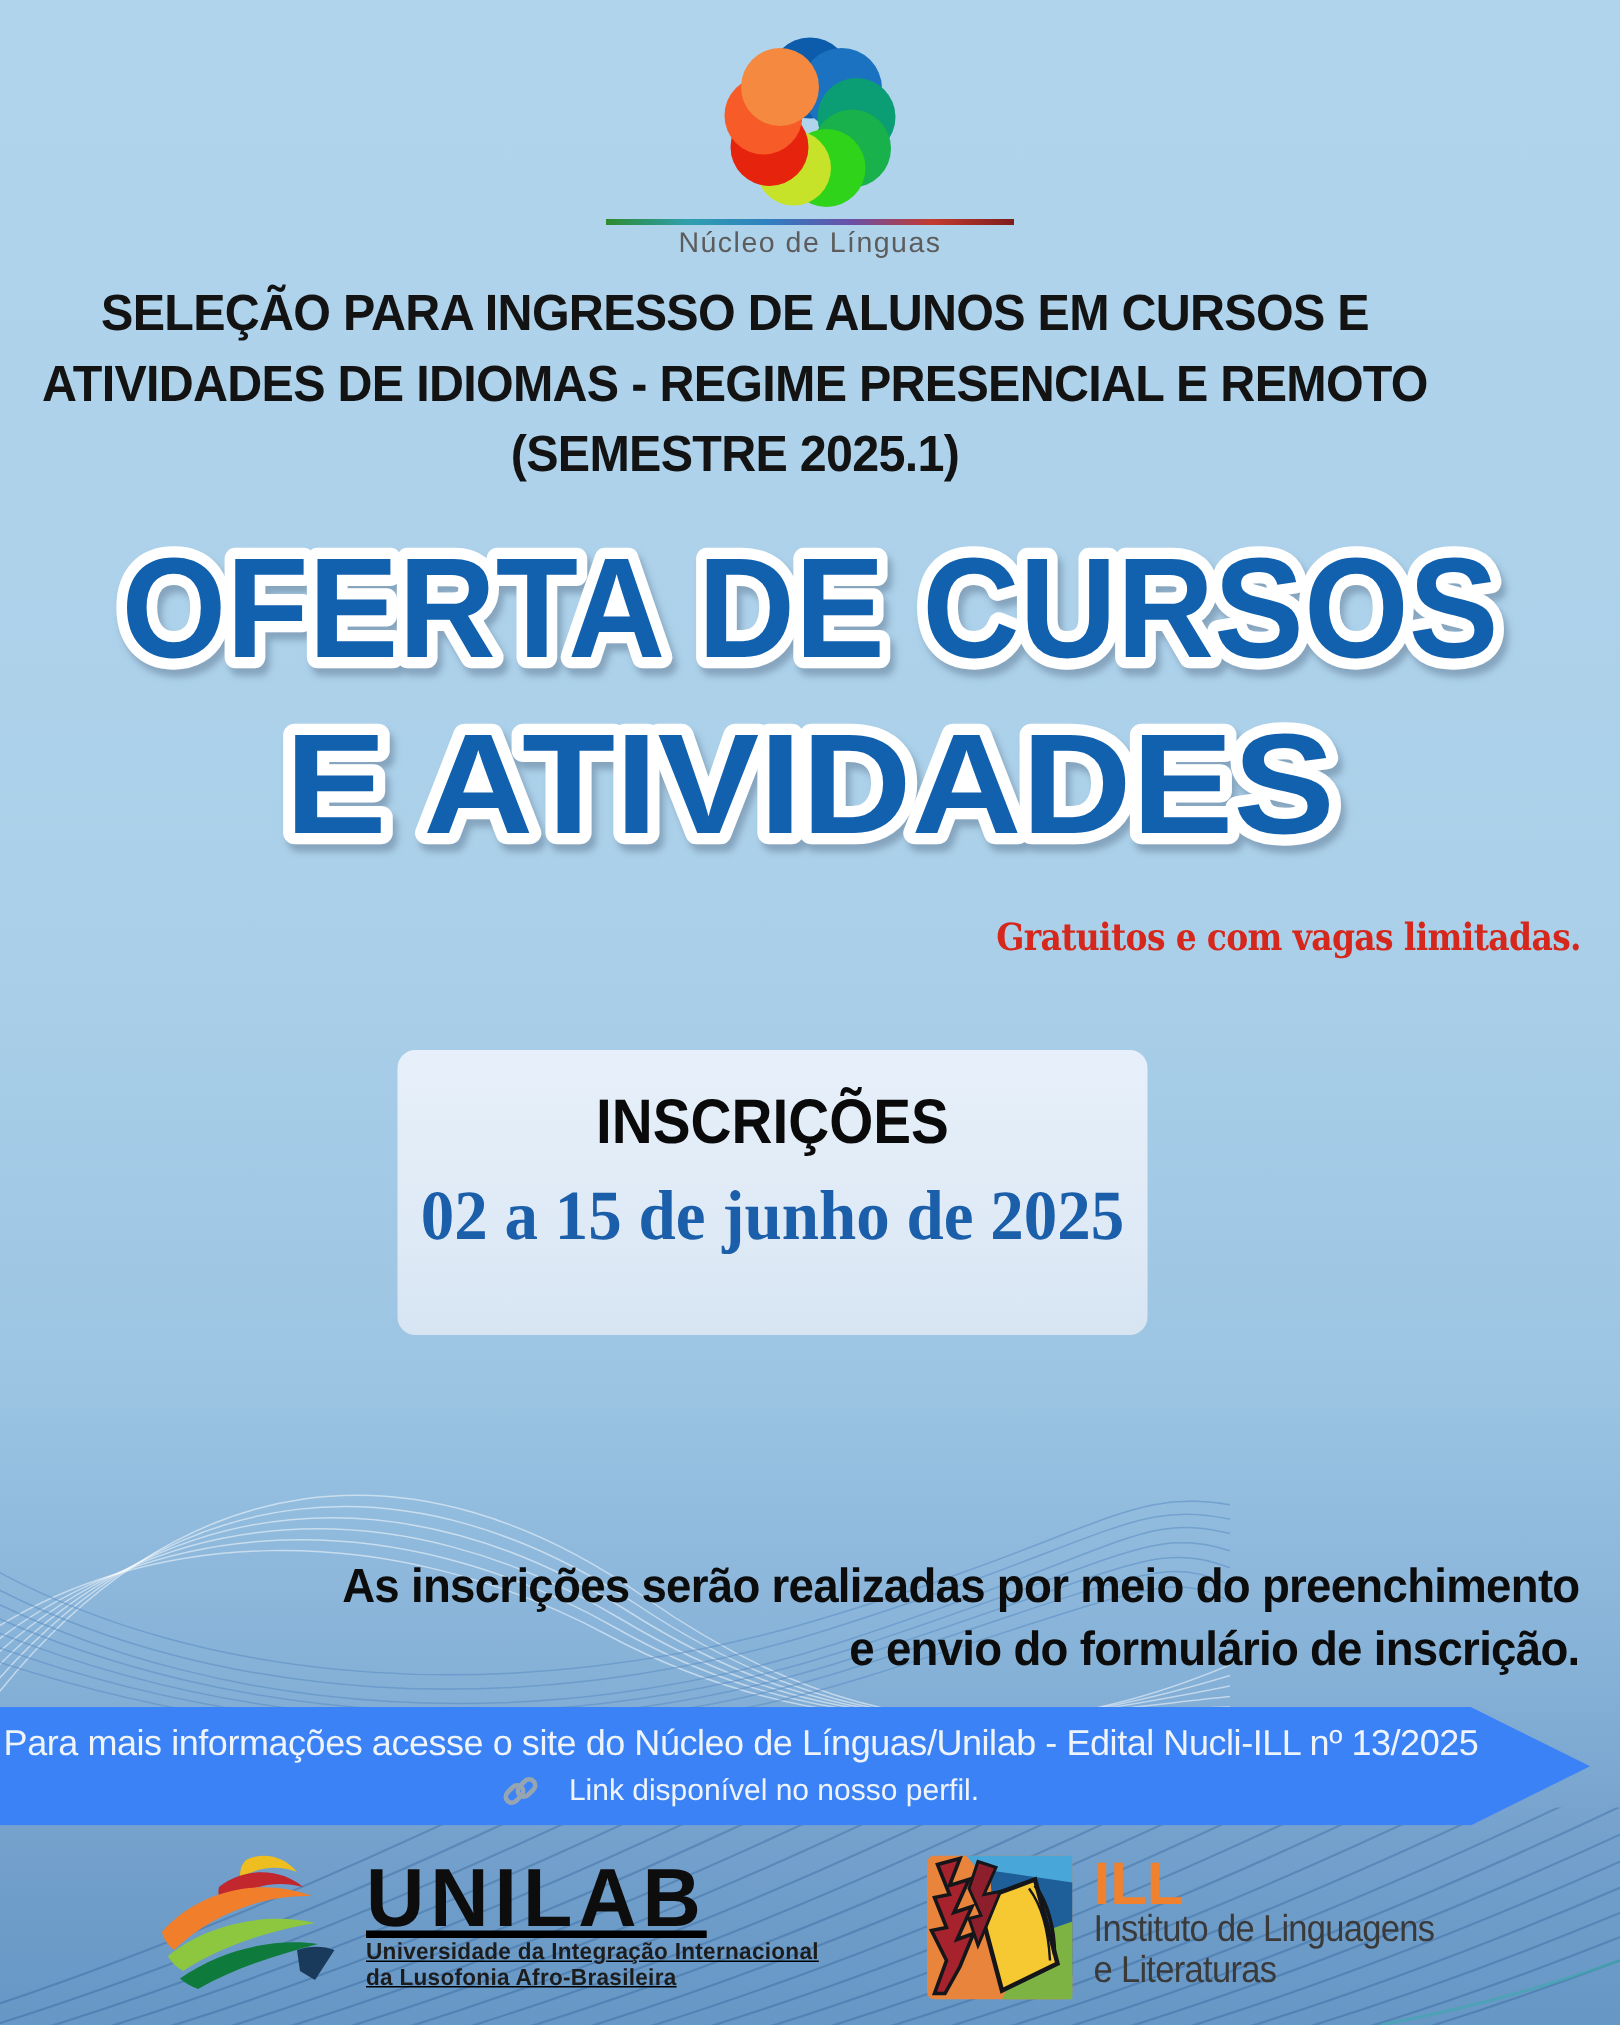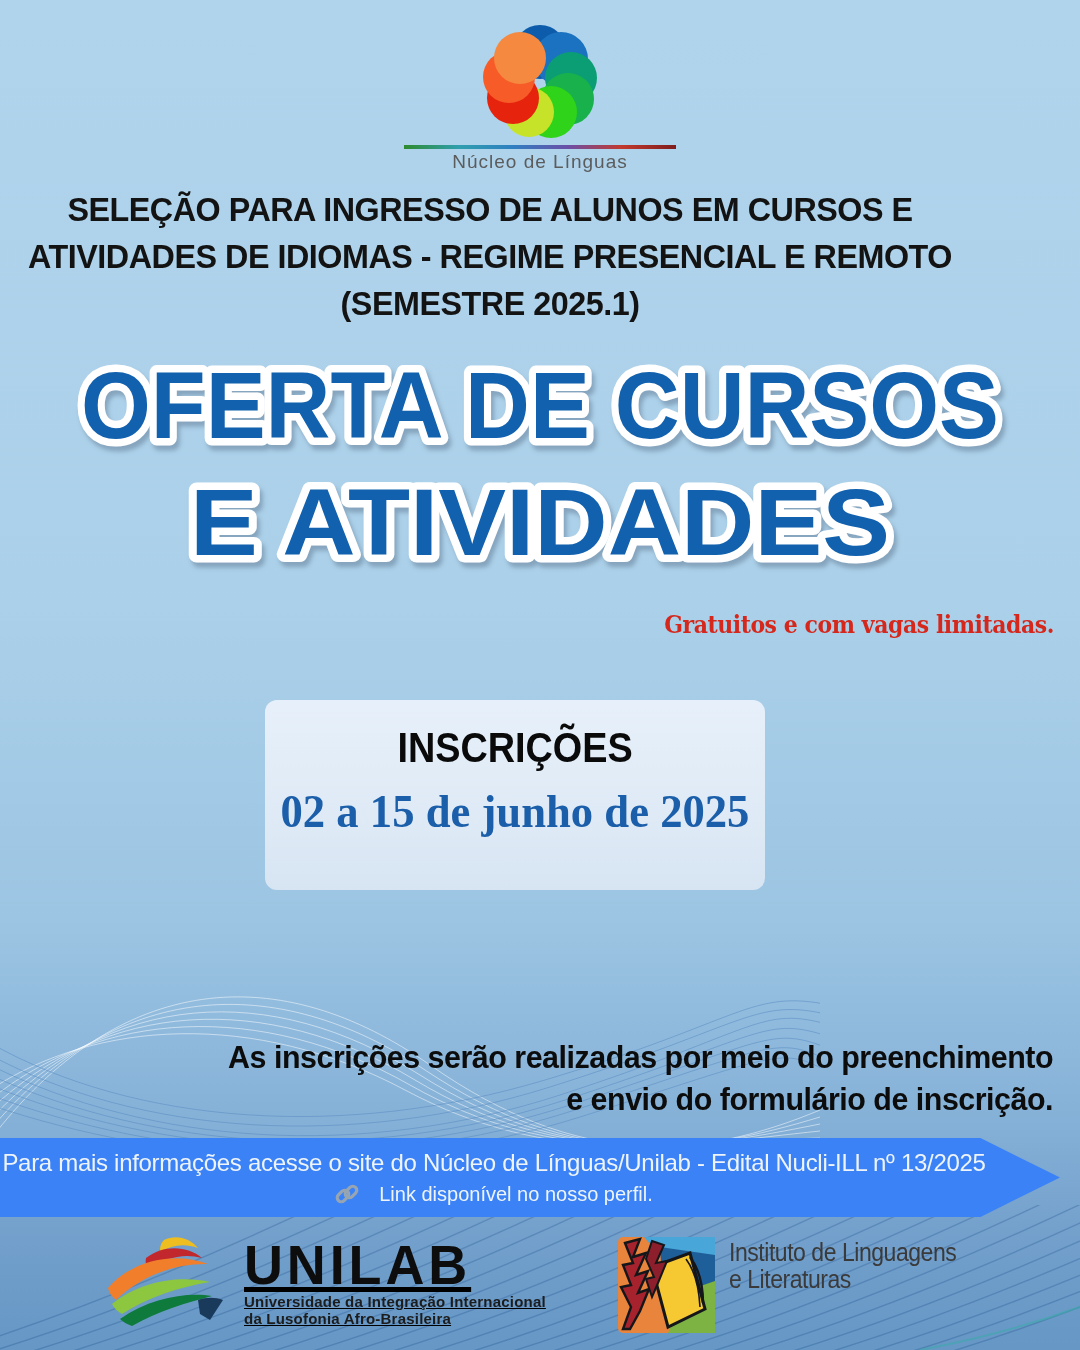--- a/index.html
+++ b/index.html
@@ -212,16 +212,17 @@
     <polygon points="26,0 97,0 97,36 40,16" fill="#49a6d8"></polygon>
     <polygon points="42,10 97,18 97,80 58,90 44,42" fill="#1f5f99"></polygon>
     <polygon points="68,54 97,44 97,96 50,96" fill="#7cb342"></polygon>
     <polygon points="34,30 72,16 87,72 50,90" fill="#f6c832" stroke="#15161a" stroke-width="3"></polygon>
     <path d="M72,20 C81,32 85,50 85,66" stroke="#15161a" stroke-width="2.4" fill="none"></path>
     <path d="M68,22 C77,34 81,52 82,70" stroke="#15161a" stroke-width="1.6" fill="none"></path>
     <polygon points="7,6 22,2 15,20 28,16 18,38 30,34 20,56 31,52 22,74 12,92 5,92 13,70 3,50 13,48 5,28 15,26" fill="#a6232e" stroke="#15161a" stroke-width="2.4"></polygon>
     <polygon points="34,4 46,8 38,26 49,24 40,46 34,60 28,42 36,40 28,22" fill="#8c1f2b" stroke="#15161a" stroke-width="2"></polygon>
   </svg>
   <div class="ill-text">
+    <div class="ill-acronym">ILL</div>
     <div class="ill-name">Instituto de Linguagens</div>
     <div class="ill-name">e Literaturas</div>
   </div>
 </div>
 
 </body></html>

